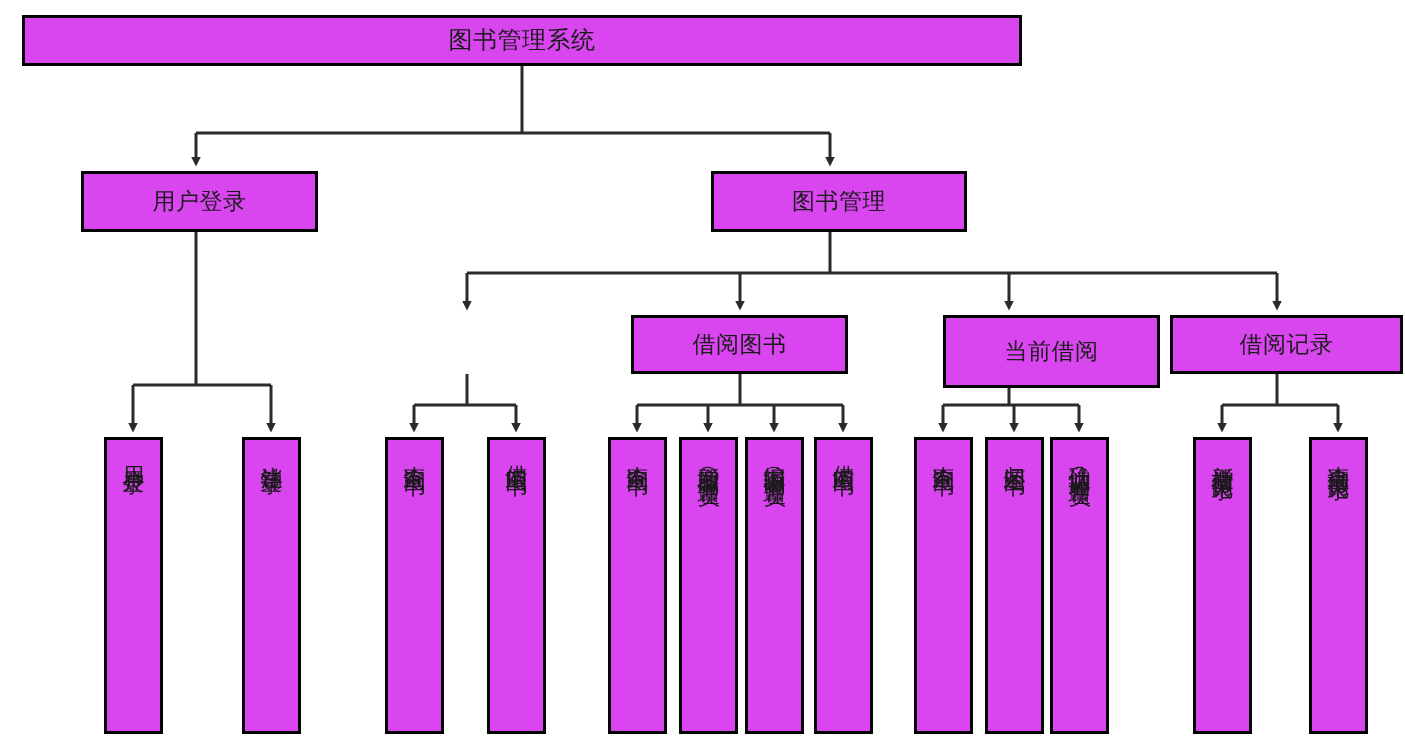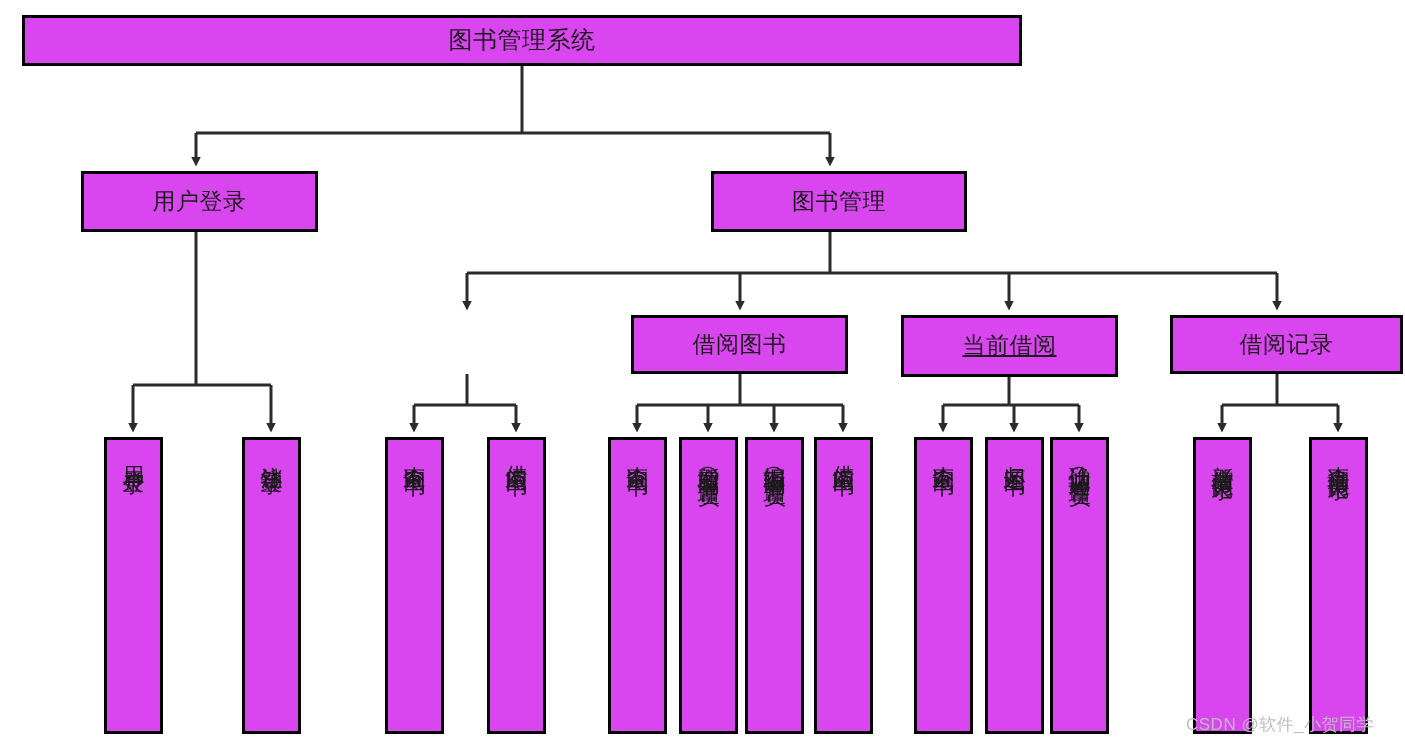--- a/index.html
+++ b/index.html
@@ -135,21 +135,21 @@
   <div class="node h" style="left:81px; top:171px; width:237px; height:61px;">
     <span class="label">用户登录</span>
   </div>
   <div class="node h" style="left:711px; top:171px; width:256px; height:61px;">
     <span class="label">图书管理</span>
   </div>
 
   <div class="node h" style="left:631px; top:315px; width:217px; height:59px;">
     <span class="label">借阅图书</span>
   </div>
-  <div class="node h" style="left:901px; top:315px; width:217px; height:62px;text-decoration:underline;">
+  <div class="node h" style="left:943px; top:315px; width:217px; height:73px;">
     <span class="label">当前借阅</span>
   </div>
   <div class="node h" style="left:1170px; top:315px; width:233px; height:59px;">
     <span class="label">借阅记录</span>
   </div>
 
   <div class="node v" style="left:104px; top:437px; width:59px; height:297px;">
     <span class="label">用户登录</span>
   </div>
   <div class="node v" style="left:242px; top:437px; width:59px; height:297px;">
@@ -186,15 +186,14 @@
     <span class="label">确认归还（管理员）</span>
   </div>
 
   <div class="node v" style="left:1193px; top:437px; width:59px; height:297px;">
     <span class="label">新增借阅记录</span>
   </div>
   <div class="node v" style="left:1309px; top:437px; width:59px; height:297px;">
     <span class="label">查询借阅记录</span>
   </div>
 
-  <div class="watermark">CSDN @软件_小贺同学</div>
 
 </div>
 
 </body></html>

